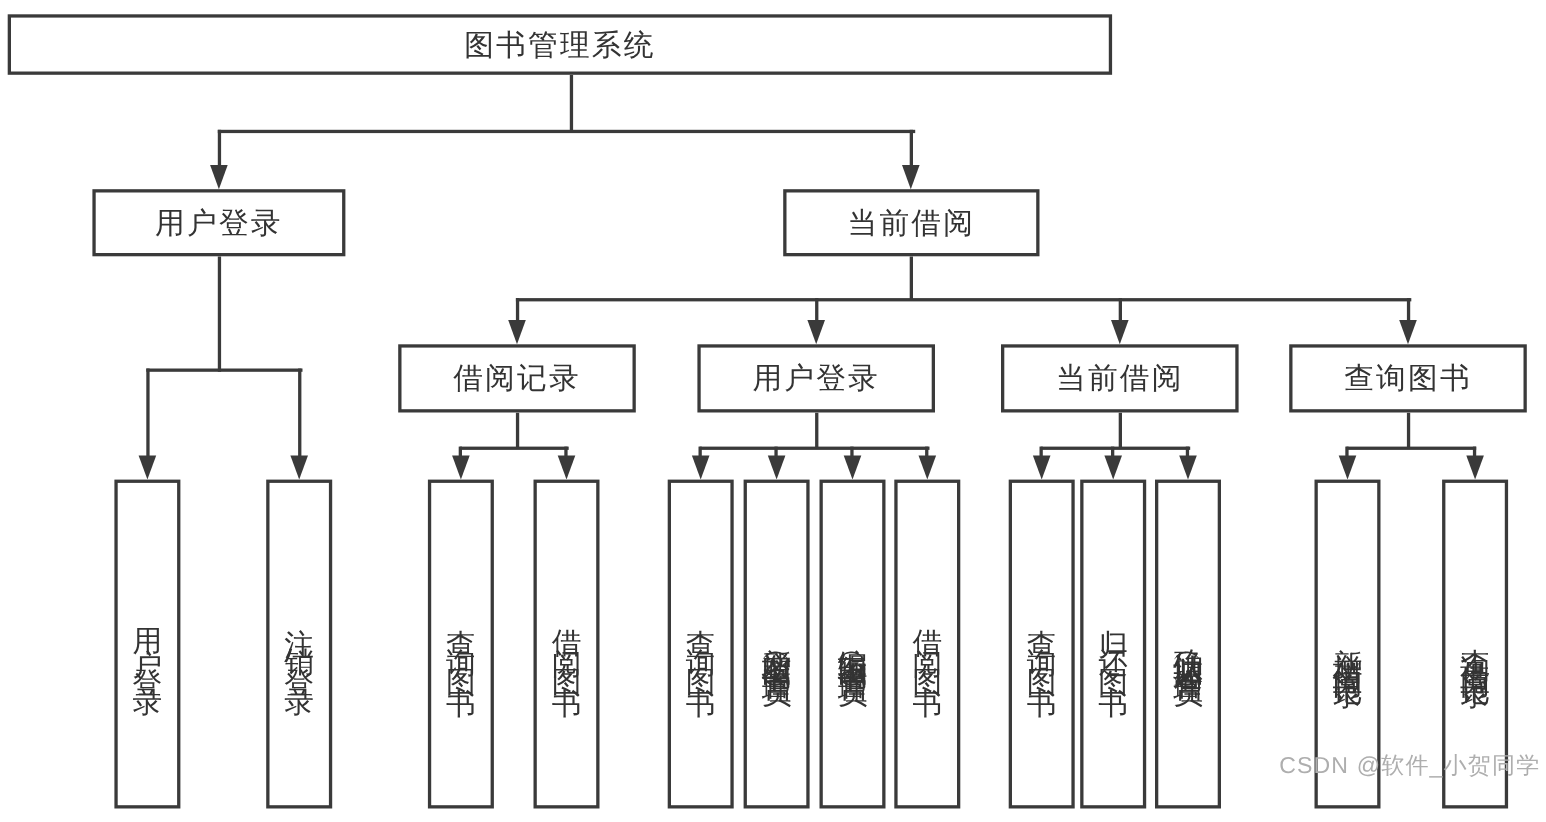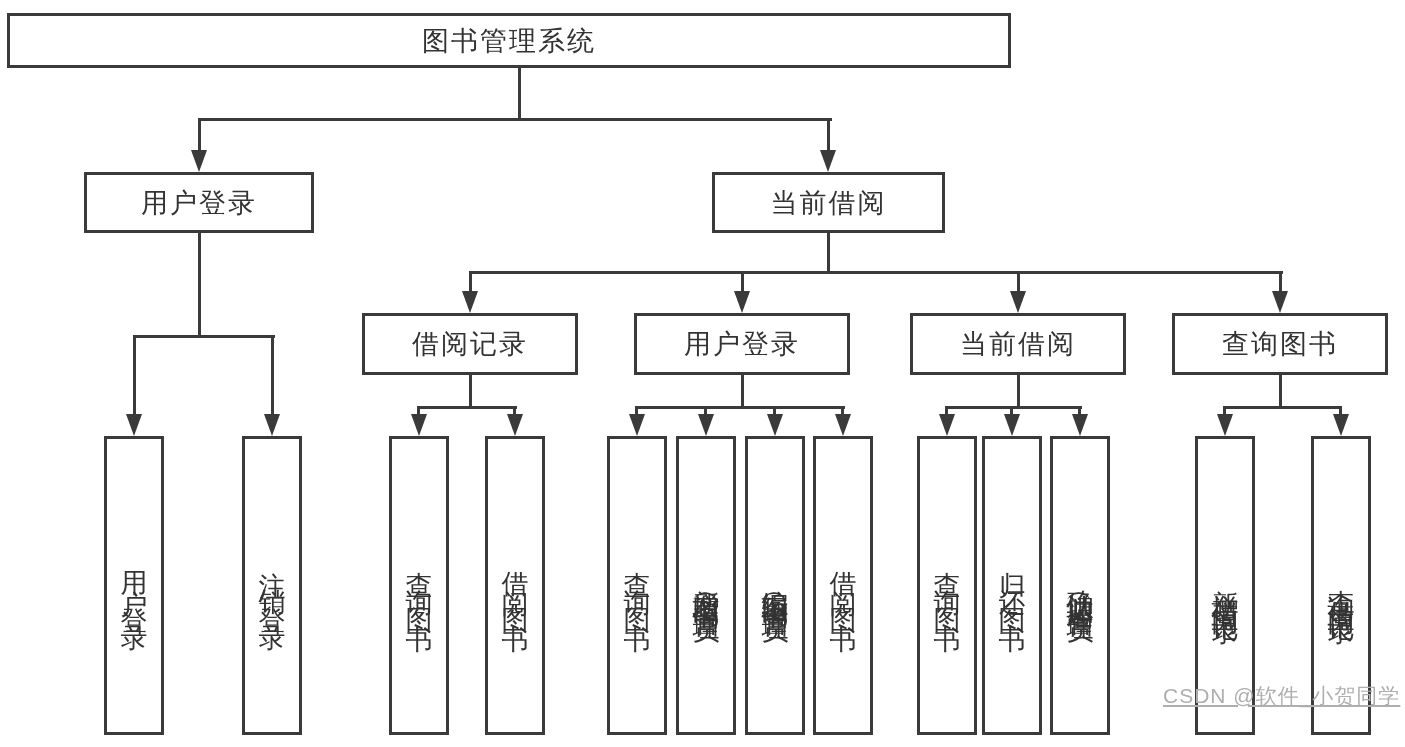--- a/index.html
+++ b/index.html
@@ -44,21 +44,20 @@
   }
   .watermark {
     position: absolute;
     left: 1163px;
     top: 682px;
     font-size: 21px;
     letter-spacing: 1px;
     color: var(--wm, #aeaeae);
     z-index: 5;
     white-space: nowrap;
-    text-decoration: underline;
   }
 </style>
 </head>
 <body>
 
 <div class="stage">
 
   <div class="box" style="left:7px; top:13px; width:1004px; height:55px;">
     <span>图书管理系统</span>
   </div>

